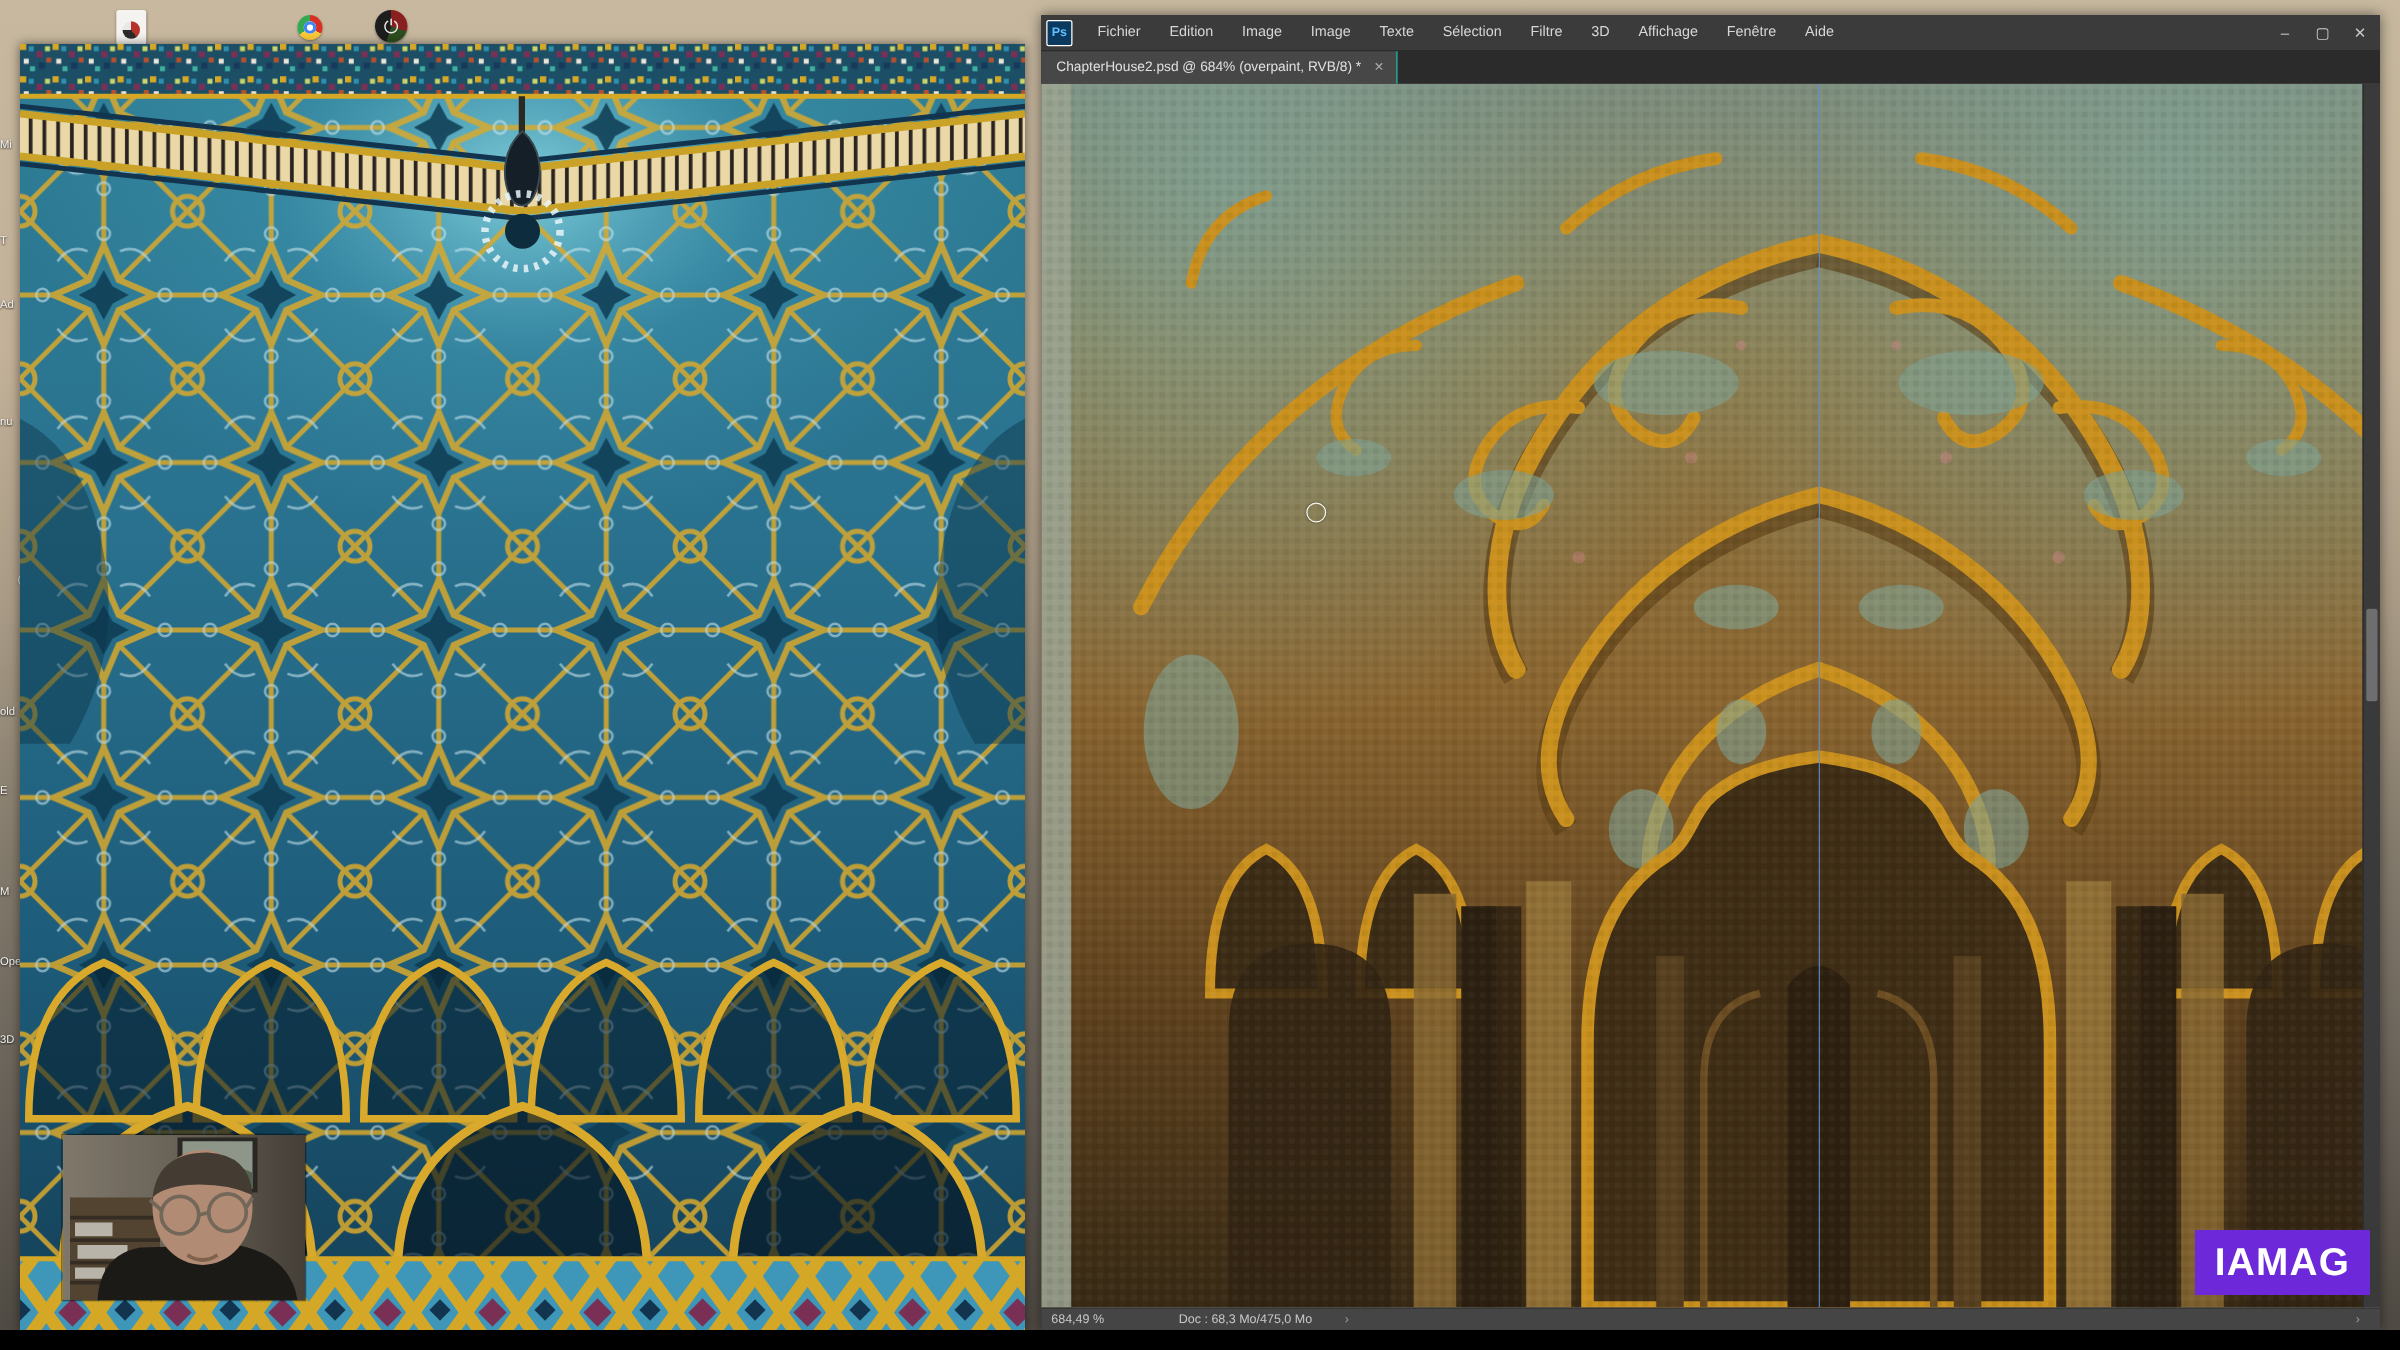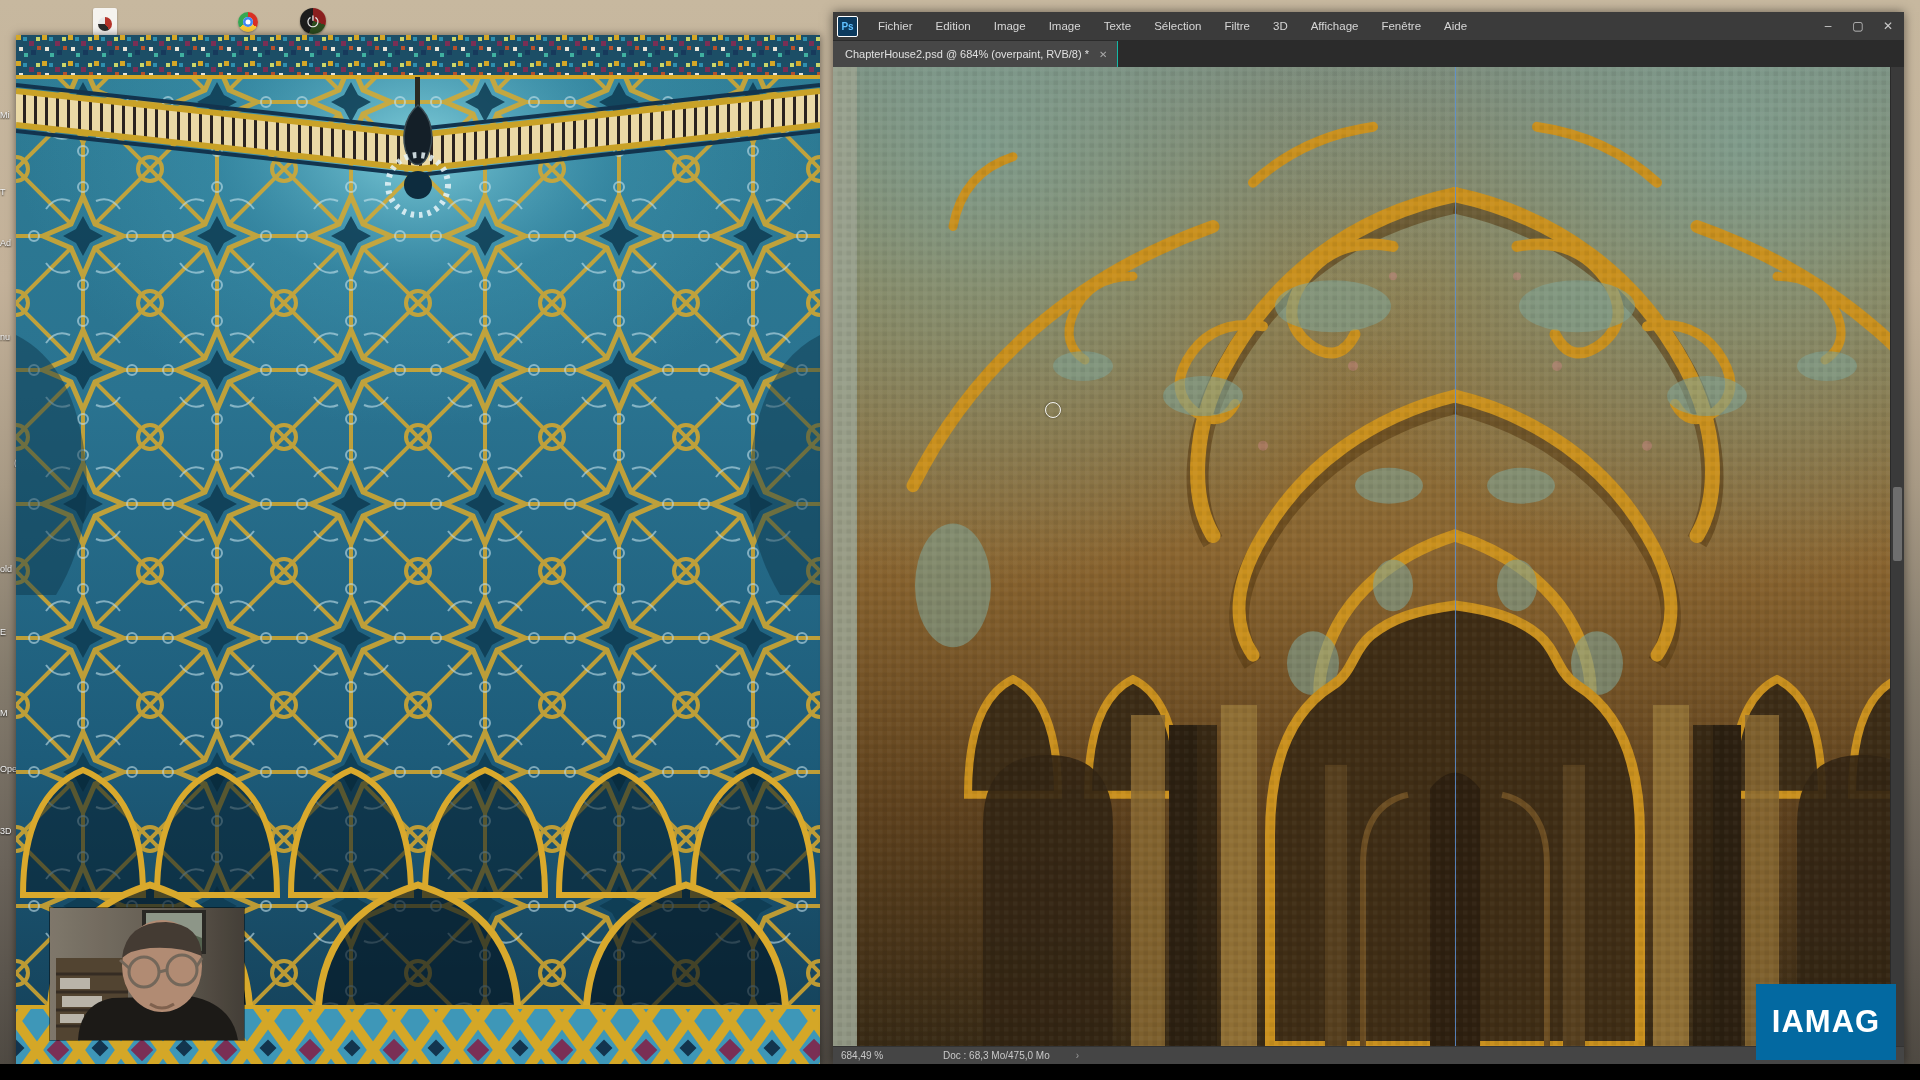--- a/index.html
+++ b/index.html
@@ -57,21 +57,21 @@
   .brush-cursor{position:absolute;width:14px;height:14px;border:1.3px solid rgba(250,250,250,.95);
     border-radius:50%;box-shadow:0 0 2px rgba(0,0,0,.5);}
   .ps-statusbar{height:17px;background:#454545;border-top:1px solid #333;display:flex;align-items:center;
     color:#c9c9c9;font-size:10px;flex:0 0 auto;}
   .status-zoom{margin-left:8px;width:62px;}
   .status-doc{margin-left:40px;}
   .status-pop{margin-left:26px;color:#9a9a9a;}
   .status-right{margin-left:auto;margin-right:16px;color:#9a9a9a;}
 
   
-  .iamag{position:absolute;left:1756px;top:984px;width:140px;height:76px;background:#0369a1;
+  .iamag{position:absolute;left:1756px;top:984px;width:140px;height:52px;background:#6d28d9;
     display:flex;align-items:center;justify-content:center;}
   .iamag span{color:#fff;font-size:31px;font-weight:bold;letter-spacing:1px;
     font-family:"Liberation Sans",sans-serif;}
   .bottom-bar{position:absolute;left:0;top:1064px;width:1920px;height:16px;background:#000;}
 </style>
 </head>
 <body>
 
 <div id="screen">
 

